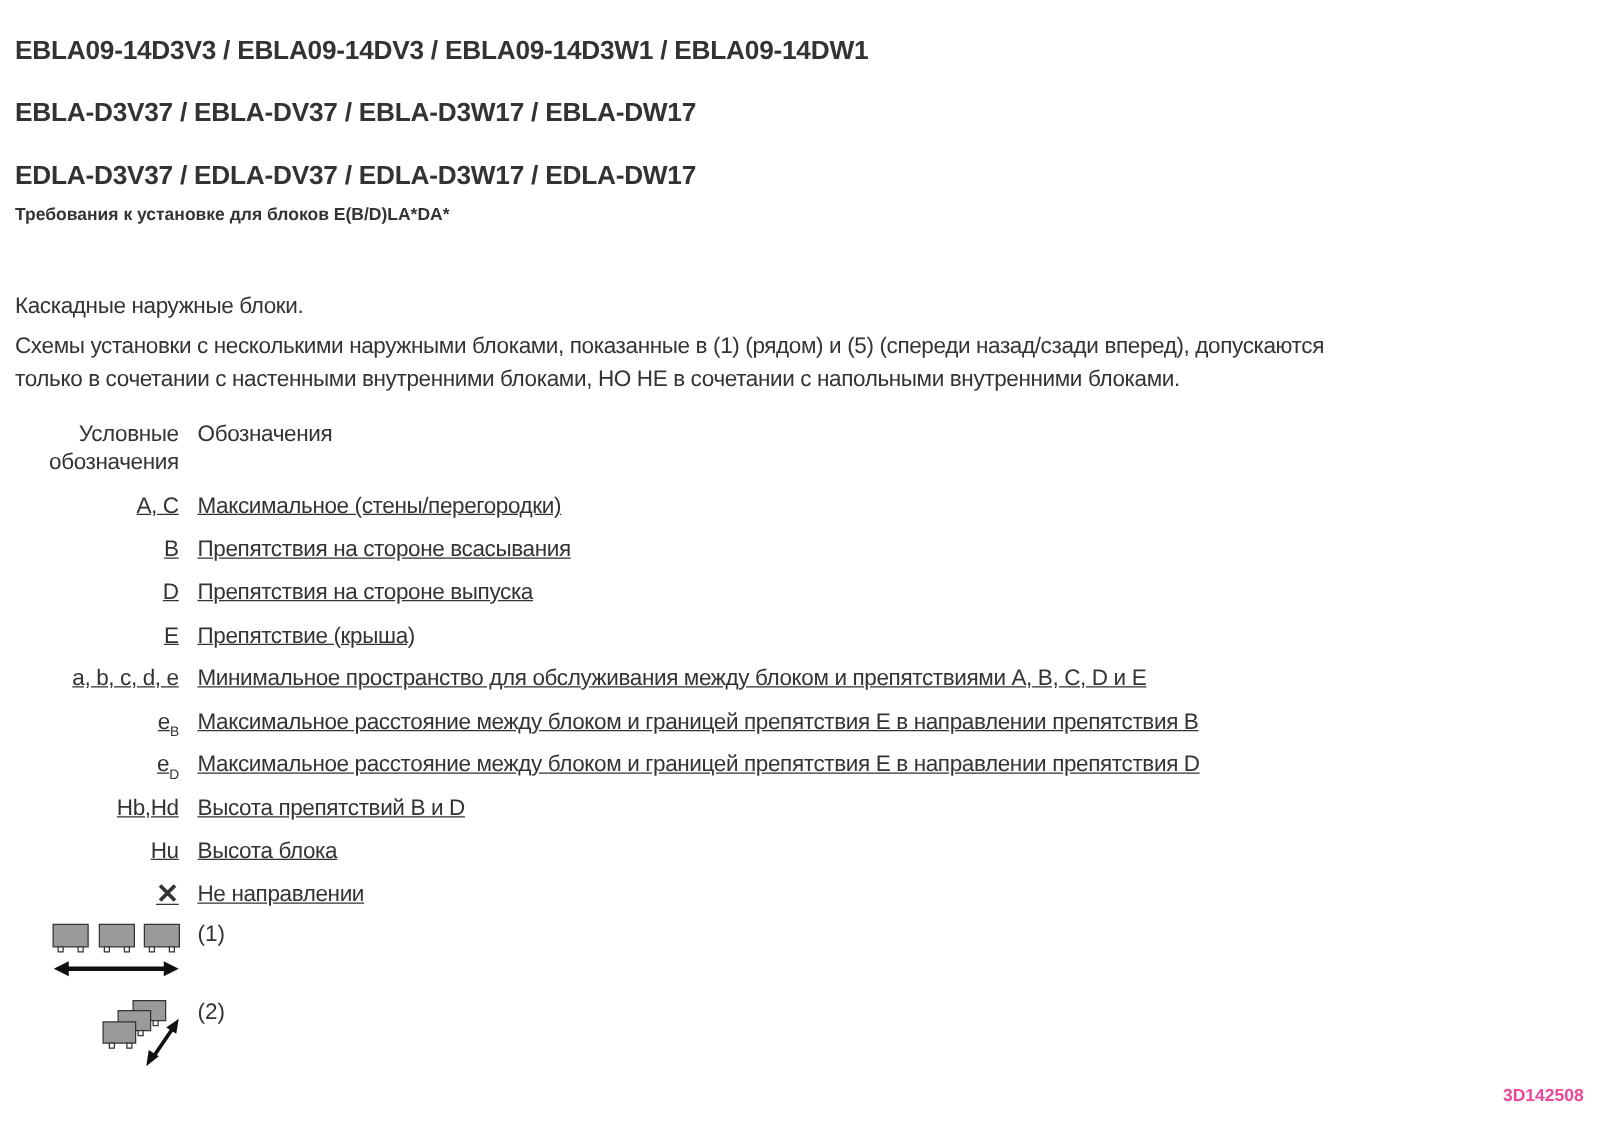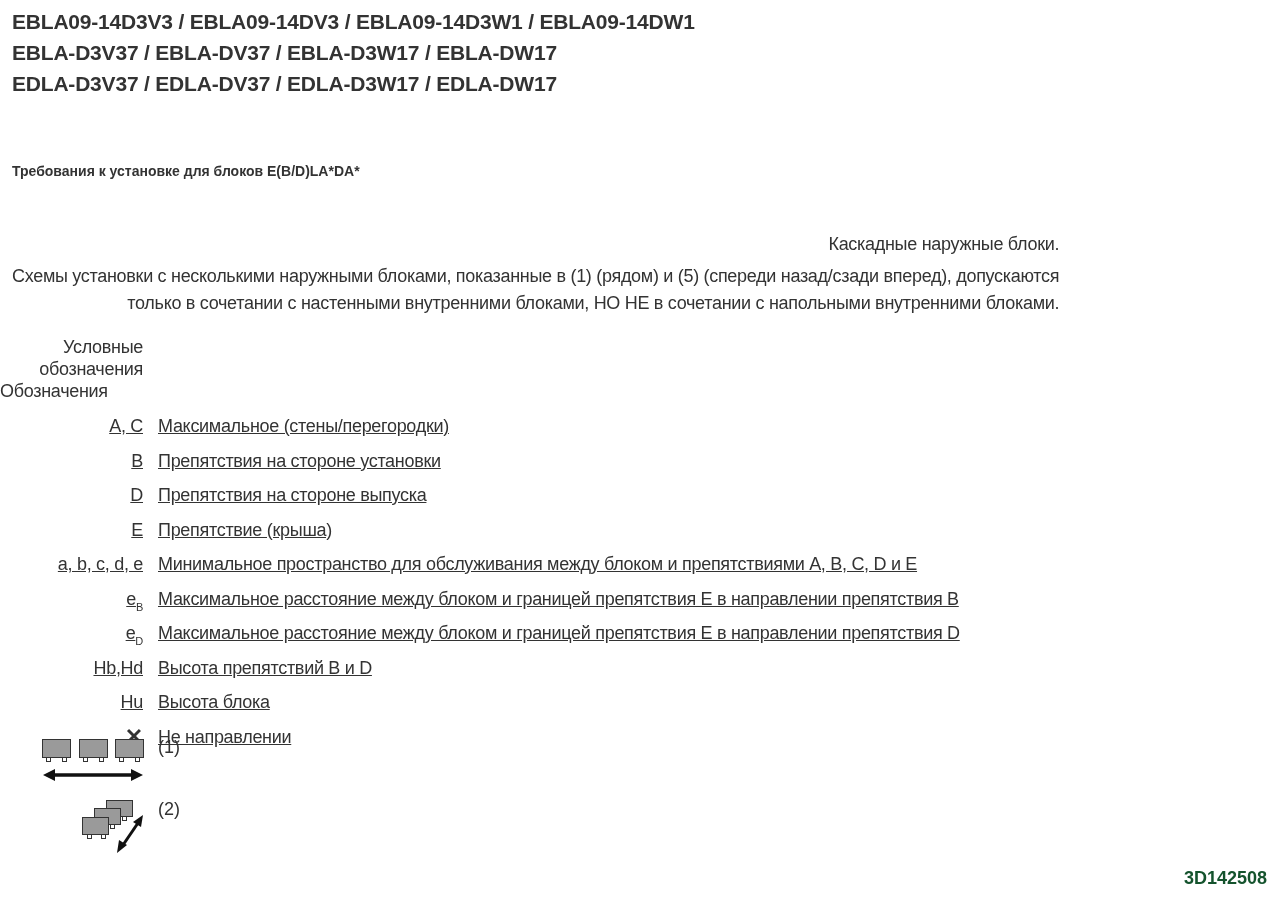--- a/index.html
+++ b/index.html
@@ -3,48 +3,48 @@
 <meta charset="utf-8">
 <style>
   html, body { margin: 0; padding: 0; background: #ffffff; }
   body {
     width: 1280px; height: 902px; position: relative; overflow: hidden;
     font-family: "Liberation Sans", sans-serif; color: #333333;
   }
   .models { position: absolute; left: 12px; top: 6px; }
   .model-line {
     font-size: 21px; font-weight: bold; line-height: 31px; color: #333;
-    letter-spacing: -0.2px; white-space: nowrap;
+    letter-spacing: -0.2px; white-space: nowrap; margin-top: 19px;
   }
   .section-title {
     position: absolute; left: 12px; top: 163px;
     font-size: 14px; font-weight: bold; color: #333; white-space: nowrap;
   }
-  .intro { position: absolute; left: 12px; top: 231px; font-size: 18px; color: #333; text-align: right; }
+  .intro { position: absolute; left: 12px; top: 231px; font-size: 18px; color: #333; }
   .intro p { margin: 0; line-height: 27px; white-space: nowrap; letter-spacing: -0.3px; }
   .intro p.first { margin-bottom: 5px; }
 
   .legend { position: absolute; left: 0; top: 336px; }
   .legend-row { display: flex; align-items: flex-start; font-size: 18px; color: #333; }
   .legend-sym {
     width: 143px; text-align: right; padding-right: 15px; box-sizing: content-box;
     line-height: 22px; letter-spacing: -0.3px;
   }
   .legend-desc { line-height: 22px; white-space: nowrap; letter-spacing: -0.3px; }
-  .legend-row.header { margin-bottom: 13px; flex-direction: column; }
+  .legend-row.header { margin-bottom: 13px; }
   .legend-row.item { height: 34.5px; text-decoration: underline; }
   .sub { font-size: 11px; vertical-align: -6px; }
   .x-mark { font-weight: bold; font-size: 22px; }
 
   .diagram-row { position: absolute; left: 0; display: flex; }
   .diagram-row .sym-box { width: 158px; position: relative; }
   .diagram-row .label { font-size: 18px; color: #333; line-height: 22px; }
   .doc-code {
     position: absolute; right: 13px; top: 868px;
-    font-size: 18px; font-weight: bold; color: #14532d;
+    font-size: 14px; font-weight: bold; color: #ec4899;
   }
 </style>
 </head>
 <body>
 
 <div class="models">
   <div class="model-line">EBLA09-14D3V3 / EBLA09-14DV3 / EBLA09-14D3W1 / EBLA09-14DW1</div>
   <div class="model-line">EBLA-D3V37 / EBLA-DV37 / EBLA-D3W17 / EBLA-DW17</div>
   <div class="model-line">EDLA-D3V37 / EDLA-DV37 / EDLA-D3W17 / EDLA-DW17</div>
 </div>
@@ -65,21 +65,21 @@
     </div>
     <div class="legend-desc">Обозначения</div>
   </div>
 
   <div class="legend-row item">
     <div class="legend-sym">A, C</div>
     <div class="legend-desc">Максимальное (стены/перегородки)</div>
   </div>
   <div class="legend-row item">
     <div class="legend-sym">B</div>
-    <div class="legend-desc">Препятствия на стороне установки</div>
+    <div class="legend-desc">Препятствия на стороне всасывания</div>
   </div>
   <div class="legend-row item">
     <div class="legend-sym">D</div>
     <div class="legend-desc">Препятствия на стороне выпуска</div>
   </div>
   <div class="legend-row item">
     <div class="legend-sym">E</div>
     <div class="legend-desc">Препятствие (крыша)</div>
   </div>
   <div class="legend-row item">

